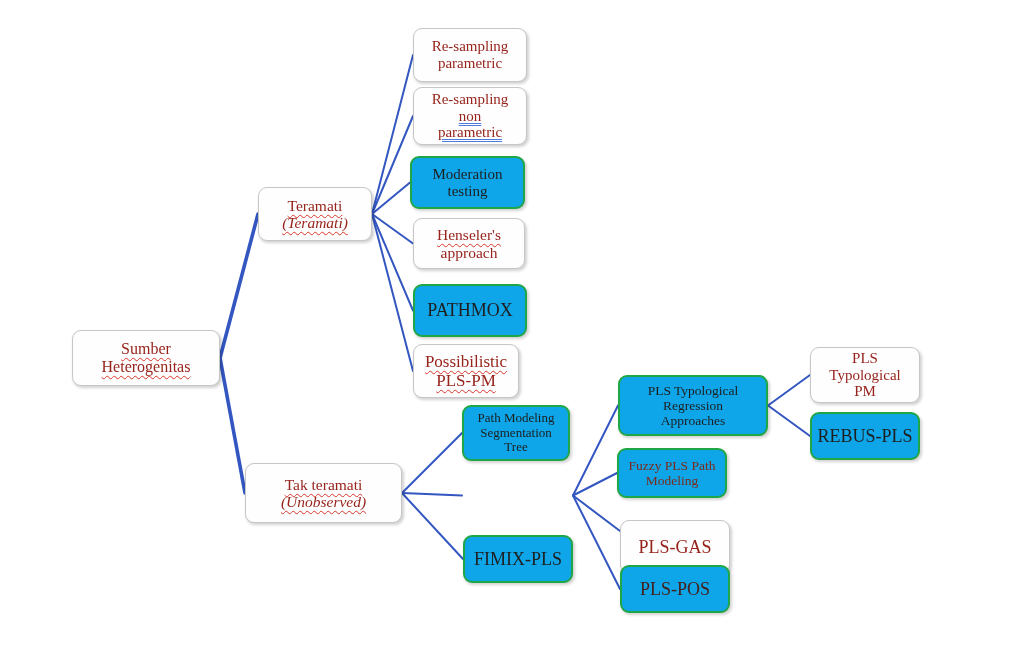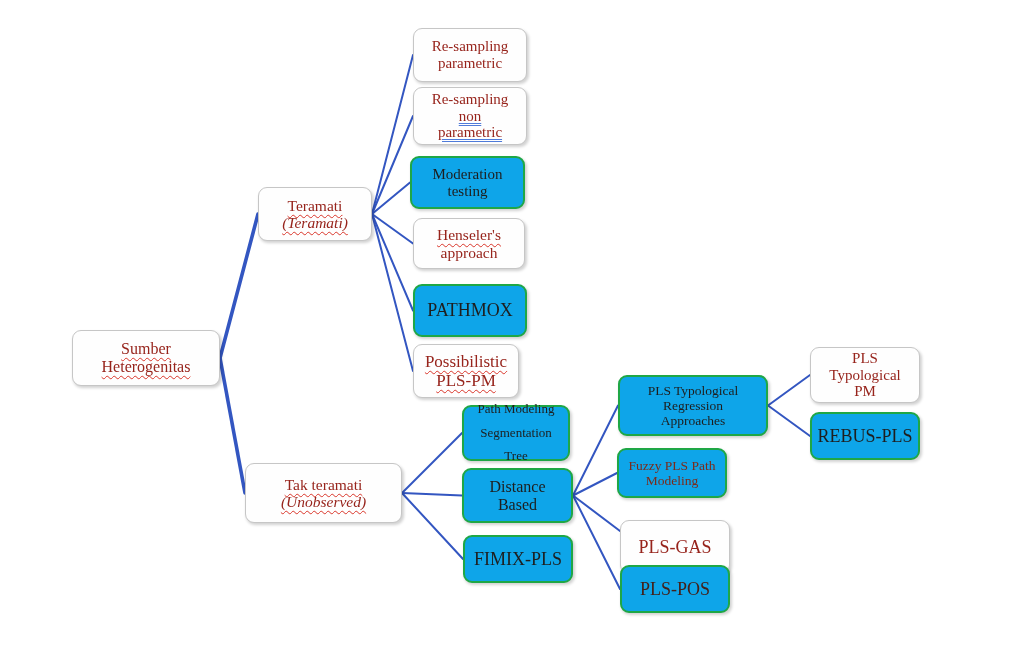--- a/index.html
+++ b/index.html
@@ -17,21 +17,21 @@
   .node.white{background:#fefefe;border:1.5px solid #c6c6c6;}
   .node.green{background:#0ea5e9;border:2px solid #1fa746;}
   .ln{display:block;white-space:nowrap;}
   .t-red{color:#97241c;}
   .t-black{color:#1e1e1e;}
   .t-rust{color:#7b2b1b;}
   .t-espresso{color:#432019;}
   .it{font-style:italic;}
   .sq{text-decoration-line:underline;text-decoration-style:wavy;text-decoration-color:#d9352a;text-decoration-thickness:1px;text-underline-offset:3px;}
   .g-ul{text-decoration-line:underline;text-decoration-style:double;text-decoration-color:#4f7bd9;text-decoration-thickness:1px;text-underline-offset:2px;}
-  .f13{font-size:13px;gap:9px;} .f135{font-size:13.5px;} .f15{font-size:15px;}
+  .f13{font-size:13px;} .f135{font-size:13.5px;} .f15{font-size:15px;}
   .f155{font-size:15.5px;} .f16{font-size:16px;} .f17{font-size:17px;} .f18{font-size:18px;justify-content:center;}
   
   #n-root{left:72px;top:330px;width:148px;height:56px}
   #n-teramati{left:258px;top:187px;width:114px;height:54px}
   #n-resampling-param{left:413px;top:28px;width:114px;height:54px}
   #n-resampling-non{left:413px;top:87px;width:114px;height:58px}
   #n-moderation{left:410px;top:156px;width:115px;height:53px}
   #n-henseler{left:413px;top:218px;width:112px;height:51px}
   #n-pathmox{left:413px;top:284px;width:114px;height:53px}
   #n-possibilistic{left:413px;top:344px;width:106px;height:54px}
@@ -114,24 +114,20 @@
     <span class="ln t-red sq">Tak teramati</span>
     <span class="ln t-red sq it">(Unobserved)</span>
   </div>
 
   <div class="node green f13" id="n-pmst">
     <span class="ln t-black">Path Modeling</span>
     <span class="ln t-black">Segmentation</span>
     <span class="ln t-black">Tree</span>
   </div>
 
-  <div class="node green f16" id="n-distance">
-    <span class="ln t-black">Distance</span>
-    <span class="ln t-black">Based</span>
-  </div>
 
   <div class="node green f18" id="n-fimix">
     <span class="ln t-black">FIMIX-PLS</span>
   </div>
 
   <div class="node green f135" id="n-ptra">
     <span class="ln t-black">PLS Typological</span>
     <span class="ln t-black">Regression</span>
     <span class="ln t-black">Approaches</span>
   </div>

